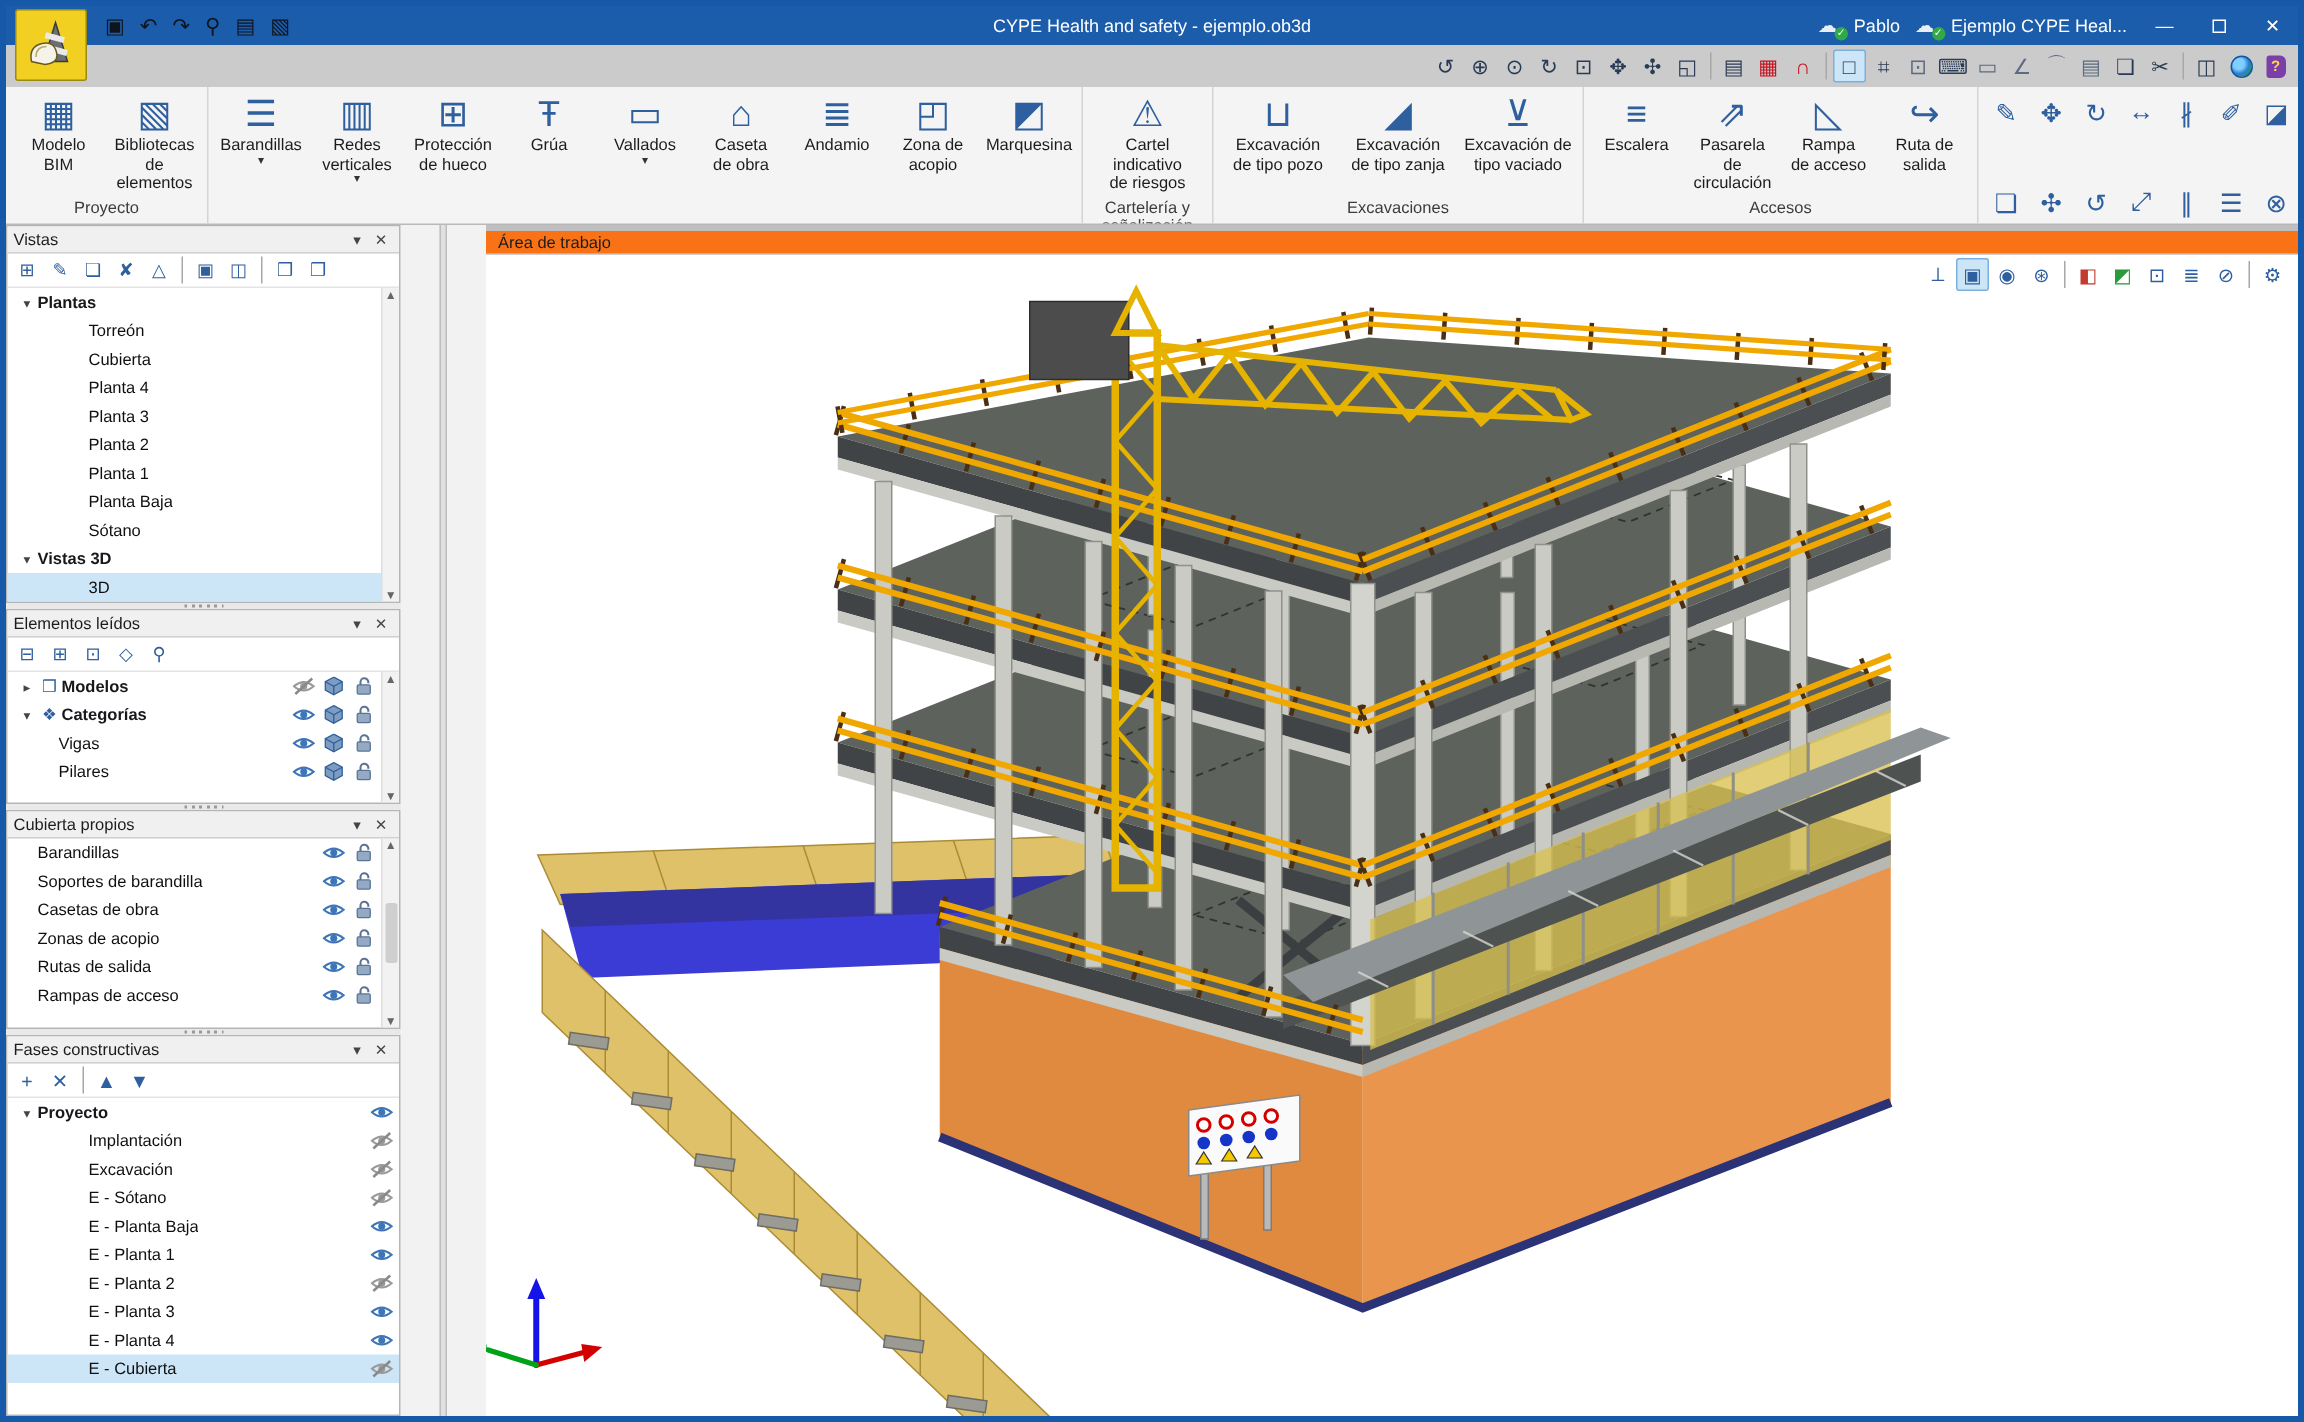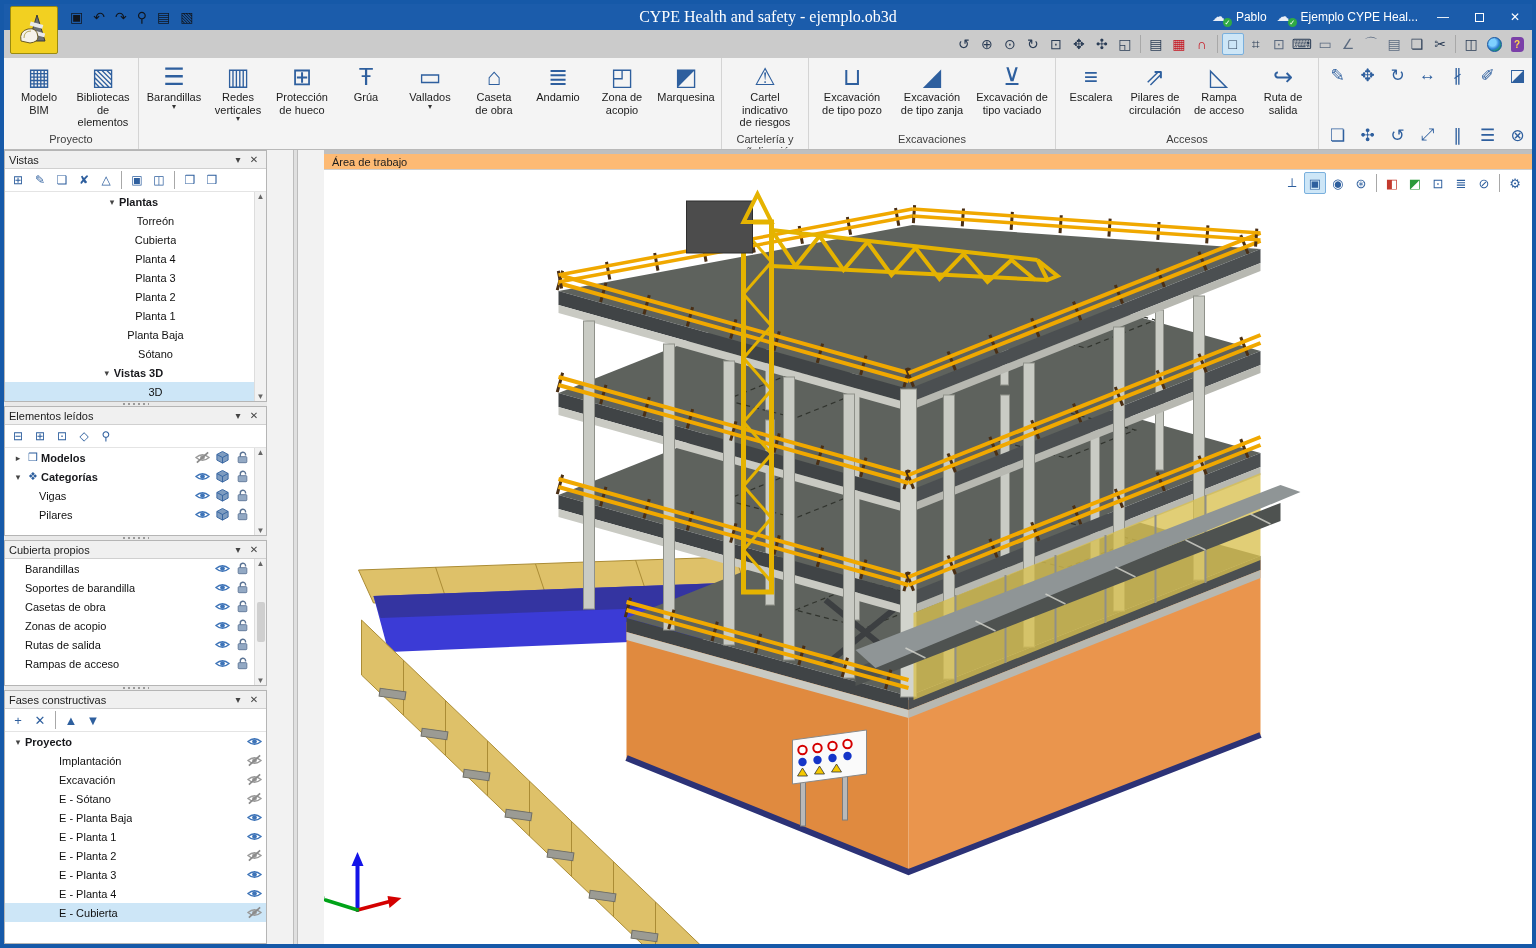--- a/index.html
+++ b/index.html
@@ -8,21 +8,21 @@
   .window { position:absolute; inset:0; border:4px solid #1659a8; background:#f2f2f2;
     display:flex; flex-direction:column; }
 
   
   .titlebar { height:26px; background:#1b5cab; display:flex; align-items:center; position:relative;
     color:#fff; flex:0 0 auto; }
   .appicon { position:absolute; left:6px; top:2px; width:48px; height:48px; background:#f2d021;
     border:1px solid #9a8a10; border-radius:2px; z-index:30; display:flex; align-items:center; justify-content:center;}
   .qa { display:flex; gap:10px; margin-left:66px; align-items:center;}
   .qa .qbtn { color:#10151d; font-size:14px; line-height:14px; cursor:default;}
-  .title-center { position:absolute; left:0; right:0; text-align:center; font-size:16px; pointer-events:none;font-family:Liberation Serif, serif;}
+  .title-center { position:absolute; left:0; right:0; text-align:center; font-size:12px; pointer-events:none;}
   .tb-right { margin-left:auto; display:flex; align-items:center; gap:6px; padding-right:2px;}
   .cloud { position:relative; width:18px; height:14px; font-size:13px; color:#e9eef6; line-height:14px;}
   .cloud .chk { position:absolute; right:-2px; bottom:-3px; width:9px; height:9px; background:#2faa44;
     border-radius:50%; color:#fff; font-size:7px; line-height:9px; text-align:center;}
   .tb-user { font-size:12px; margin-right:4px;}
   .winbtn { width:30px; height:22px; display:flex; align-items:center; justify-content:center; font-size:12px;}
   .winbtn.max span { display:block; width:9px; height:9px; border:1px solid #fff;}
 
   
   .row2 { height:28px; background:#cbcbcb; display:flex; align-items:center; justify-content:flex-end;
@@ -69,42 +69,42 @@
   .ptoolbar { height:23px; display:flex; align-items:center; gap:2px; padding:0 3px; border-bottom:1px solid #e4e4e4; flex:0 0 auto;}
   .ptoolbar .sbtn { min-width:20px; height:19px; font-size:12px; color:#2e5f9e;}
   .pbody { flex:1; overflow:hidden; position:relative; display:flex;}
   .rows { flex:1; min-width:0;}
   .vscroll { width:12px; background:#f2f2f2; border-left:1px solid #ddd; display:flex; flex-direction:column;
     justify-content:space-between; align-items:center; font-size:8px; color:#666; flex:0 0 auto;}
   .vthumb { width:8px; flex:0 0 40px; background:#cfcfcf; border-radius:2px; margin:2px 0;}
   .hsplit { height:4px; background:#e9e9e9; display:flex; align-items:center; justify-content:center;}
   .hsplit i { width:26px; height:2px; background:repeating-linear-gradient(90deg,#9a9a9a 0 2px,transparent 2px 5px);}
 
-  .prow { height:19px; display:flex; align-items:center; padding:0 2px 0 6px; white-space:nowrap;justify-content:center;}
+  .prow { height:19px; display:flex; align-items:center; padding:0 2px 0 6px; white-space:nowrap;}
   .prow .exp { width:14px; font-size:9px; color:#444; text-align:center; flex:0 0 auto;}
   .prow .exp::before { content:""; }
   .prow.f-exp-down .exp::before { content:"▾"; }
   .prow.f-exp-right .exp::before { content:"▸"; }
   .prow .nico { width:0; overflow:hidden; color:#2e5f9e; font-size:11px; flex:0 0 auto; text-align:center;}
   .prow.has-nico .nico { width:16px;}
   .prow .plabel { flex:0 1 auto; overflow:hidden; color:#101010;}
   .prow .fill { flex:1;}
   .prow.f-bold .plabel { font-weight:bold; color:#17181c;}
   .prow.f-selected { background:#cde6f7;}
   .prow.f-level-1 { padding-left:20px;}
   .prow.f-level-2 { padding-left:40px;}
   .ric { width:20px; display:none; align-items:center; justify-content:center; flex:0 0 auto;}
   .ric svg { width:15px; height:13px; display:block;}
   .prow.f-eye-on  .ric.r-eyeon  { display:flex;}
   .prow.f-eye-off .ric.r-eyeoff { display:flex;}
   .prow.f-cube .ric.r-cube { display:flex;}
   .prow.f-lock .ric.r-lock { display:flex;}
 
   
-  .tabbar { height:20px; background:#fdba74; border-bottom:1px solid #cfcfcf; display:flex; align-items:center;
+  .tabbar { height:20px; background:#f97316; border-bottom:1px solid #cfcfcf; display:flex; align-items:center;
     padding-left:8px; color:#1c1c1c; flex:0 0 auto; border-top:4px solid #bfbfbf;}
   .canvas { flex:1; background:#fff; position:relative; min-height:0;}
   .viewtools { position:absolute; top:2px; right:6px; display:flex; align-items:center; gap:1px; z-index:10;}
   .viewtools .sbtn { font-size:13px; color:#2e5f9e;}
   .viewtools .sbtn.n-red { color:#c33a2e;}
   .viewtools .sbtn.n-green { color:#2a9a3a;}
   .scene { position:absolute; inset:0; width:100%; height:100%;}
   .hidden-defs { position:absolute; width:0; height:0; overflow:hidden;}
 </style>
 </head>
@@ -359,21 +359,21 @@
     <div class="rgroup">
       <div class="rbtns">
 
       <div class="rbtn">
           <span class="rico">≡</span>
           <span class="rlbl">Escalera</span>
 
         </div>
           <div class="rbtn f-wide">
           <span class="rico">⇗</span>
-          <span class="rlbl">Pilares de
+          <span class="rlbl">Pasarela de
 circulación</span>
 
         </div>
           <div class="rbtn">
           <span class="rico">◺</span>
           <span class="rlbl">Rampa
 de acceso</span>
 
         </div>
           <div class="rbtn">

